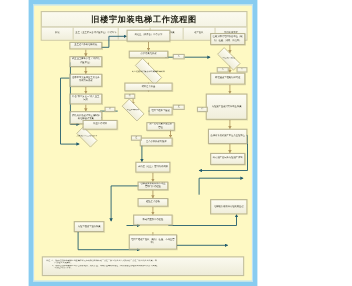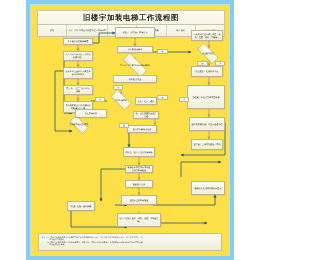--- a/index.html
+++ b/index.html
@@ -7,22 +7,23 @@
     width:260px;height:260px;overflow:hidden;
     background:#ffffff;
     font-family:"Liberation Sans","DejaVu Sans",sans-serif;
   }
   #page{
     position:absolute;left:26px;top:0;width:208px;height:260px;
     background:#88ccf0;
   }
   #inner{
     position:absolute;left:4px;top:4px;width:198px;height:250px;
-    background:#fde047;
+    background:#fef9c3;
     border:1px solid #b9e2f7;
+    font-family:Liberation Serif, serif;
   }
   
   .banner{
     position:absolute;left:6px;top:5px;width:186px;
     background:linear-gradient(#fbfaf0,#efeeda);
     border:1px solid #c9c5a4;
   }
   .banner-title{
     text-align:center;
     font-size:7.4px;font-weight:bold;color:#1d1d12;

